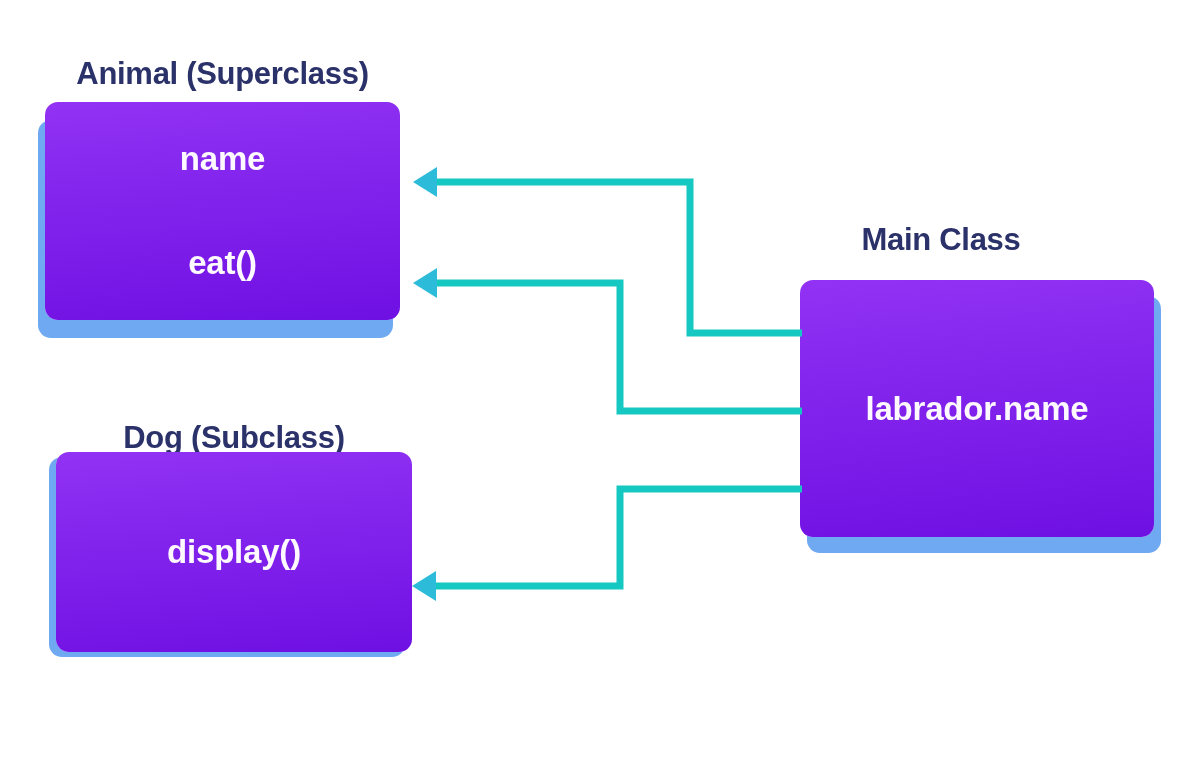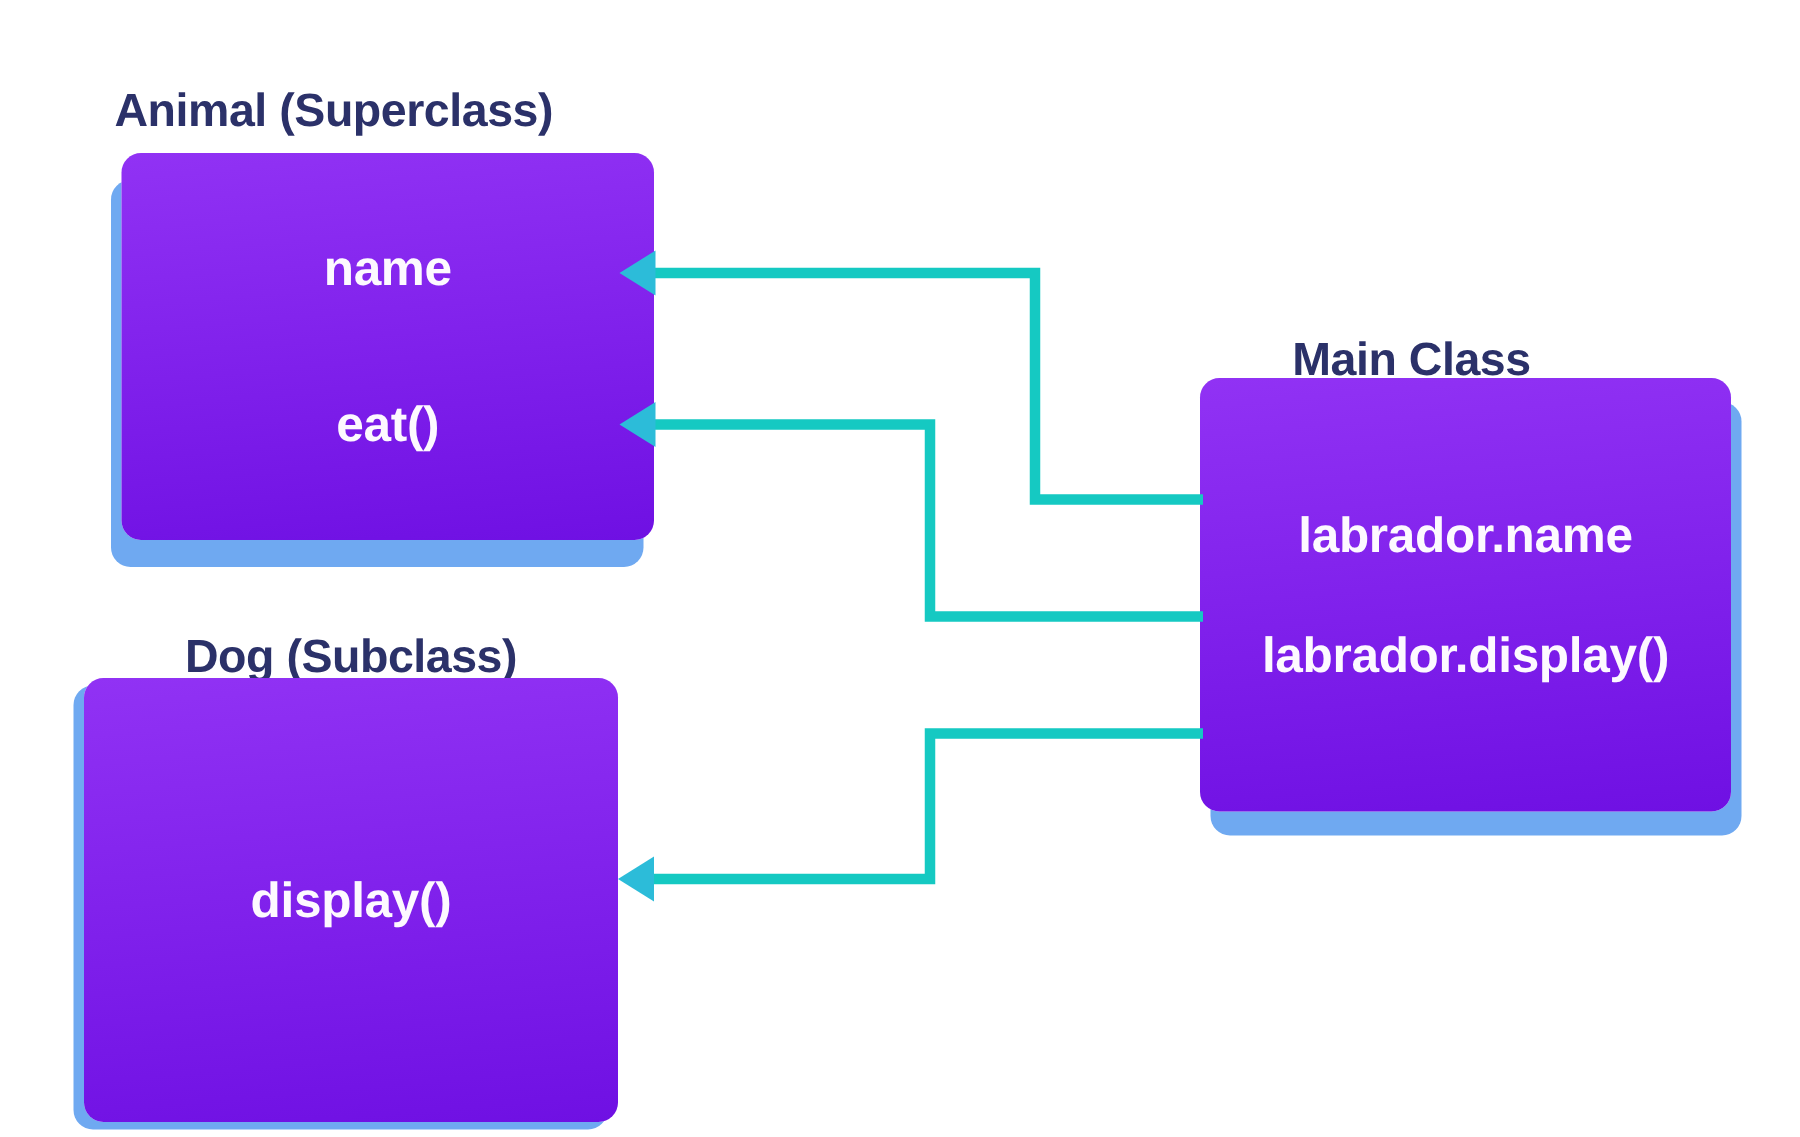--- a/index.html
+++ b/index.html
@@ -42,31 +42,30 @@
     display:flex;
     flex-direction:column;
     align-items:center;
     justify-content:center;
     color:var(--box-text);
     font-size:33px;
     font-weight:bold;
     letter-spacing:-0.2px;
   }
   .box-animal{
-    left:45px;top:102px;width:355px;height:258px;
+    left:45px;top:102px;width:355px;height:218px;
     gap:68px;
     box-shadow:-7px 18px 0 0 var(--shadow-blue);
-    margin-left:36px;
   }
   .box-dog{
-    left:56px;top:452px;width:356px;height:296px;
+    left:56px;top:452px;width:356px;height:200px;
     box-shadow:-7px 5px 0 0 var(--shadow-blue);
   }
   .box-main{
-    left:800px;top:252px;width:354px;height:289px;
+    left:800px;top:280px;width:354px;height:257px;
     gap:44px;
     box-shadow:7px 16px 0 0 var(--shadow-blue);
   }
   .member{line-height:36px;white-space:nowrap;}
   svg.arrows{
     position:absolute;
     left:0;top:0;
     width:1200px;height:758px;
     pointer-events:none;
   }
@@ -95,21 +94,20 @@
     <div class="member">name</div>
     <div class="member">eat()</div>
   </div>
 
   <div class="class-box box-dog">
     <div class="member">display()</div>
   </div>
 
   <div class="class-box box-main">
     <div class="member">labrador.name</div>
-    <div class="member">labrador.display()</div>
   </div>
 
   <svg class="arrows" viewBox="0 0 1200 758" xmlns="http://www.w3.org/2000/svg">
     <g>
       <polyline class="arrow-line" points="802,333 690,333 690,182 435,182"></polyline>
       <polygon class="arrow-head" points="413,182 437,167 437,197"></polygon>
     </g>
     <g>
       <polyline class="arrow-line" points="802,411 620,411 620,283 435,283"></polyline>
       <polygon class="arrow-head" points="413,283 437,268 437,298"></polygon>

